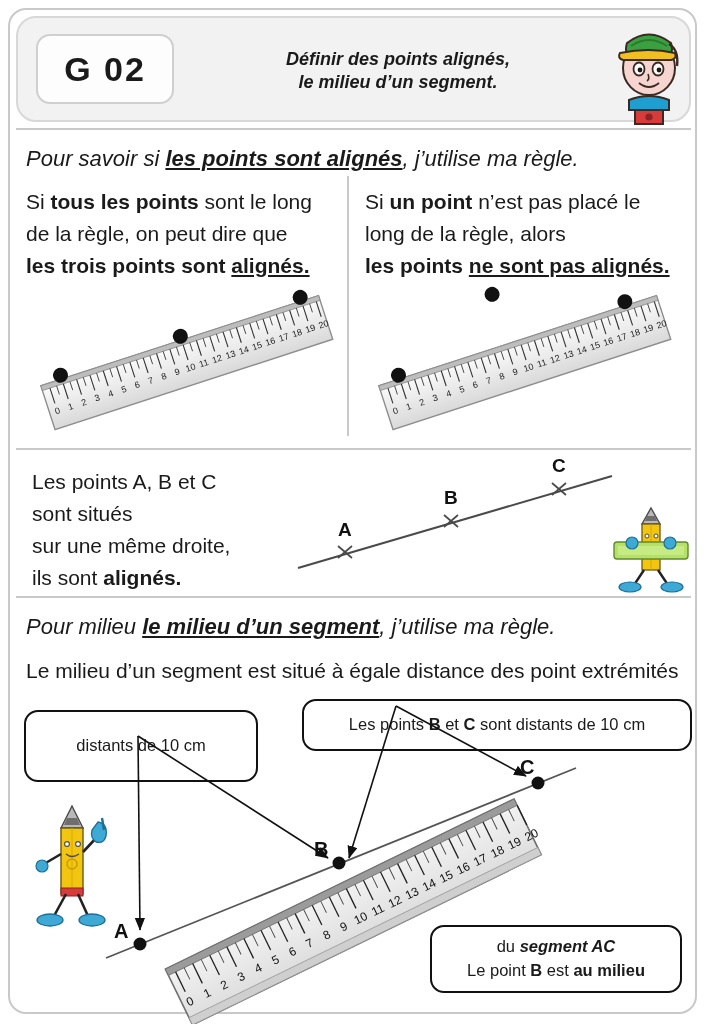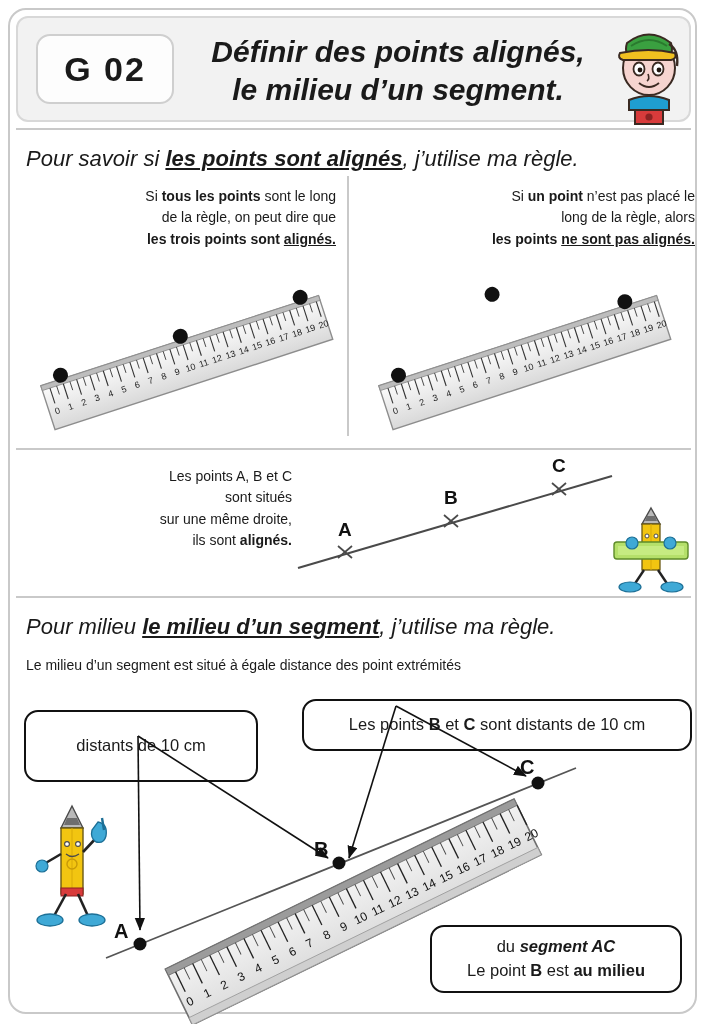--- a/index.html
+++ b/index.html
@@ -13,49 +13,49 @@
   .page{
     position:absolute;left:8px;top:8px;width:689px;height:1006px;
     box-sizing:border-box;
     border:2px solid #c9c9c9;border-radius:18px;background:#ffffff;
   }
 
   
   .header{
     position:absolute;left:6px;top:6px;width:675px;height:106px;
     box-sizing:border-box;
-    background:#f2f2f2;border:2px solid #d8d8d8;border-radius:12px;
+    background:#f2f2f2;border:2px solid #d8d8d8;border-radius:20px;
   }
   .badge{
     position:absolute;left:18px;top:16px;width:138px;height:70px;
     box-sizing:border-box;background:#fdfdfd;
     border:2px solid #cfcfcf;border-radius:14px;
     display:flex;align-items:center;justify-content:center;
     font-size:34px;font-weight:700;letter-spacing:2px;
   }
   .hdr-title{
     position:absolute;left:170px;top:14px;width:420px;height:78px;
     display:flex;flex-direction:column;align-items:center;justify-content:center;
-    font-style:italic;font-weight:700;font-size:30px;line-height:1.28;
+    font-style:italic;font-weight:700;font-size:18px;line-height:1.28;
     text-align:center;
   }
   .boy{position:absolute;left:585px;top:6px;width:92px;height:100px;}
 
   
   .hr{position:absolute;left:6px;width:675px;height:2px;background:#c9c9c9;}
   .vr{position:absolute;width:2px;background:#c9c9c9;}
 
   
   .lead{
     position:absolute;font-style:italic;font-size:22px;
     white-space:nowrap;
   }
   .lead b{font-weight:700;text-decoration:underline;}
   .body-txt{
-    position:absolute;font-size:14px;line-height:1.52;text-align:right;
+    position:absolute;font-size:21px;line-height:1.52;
   }
   .body-txt b{font-weight:700;}
   .u{text-decoration:underline;}
 
   
   .callout{
     position:absolute;box-sizing:border-box;background:#fff;
     border:2.5px solid #111;border-radius:14px;
     display:flex;align-items:center;justify-content:center;
     text-align:center;font-size:16.5px;line-height:1.45;padding:6px 10px;

